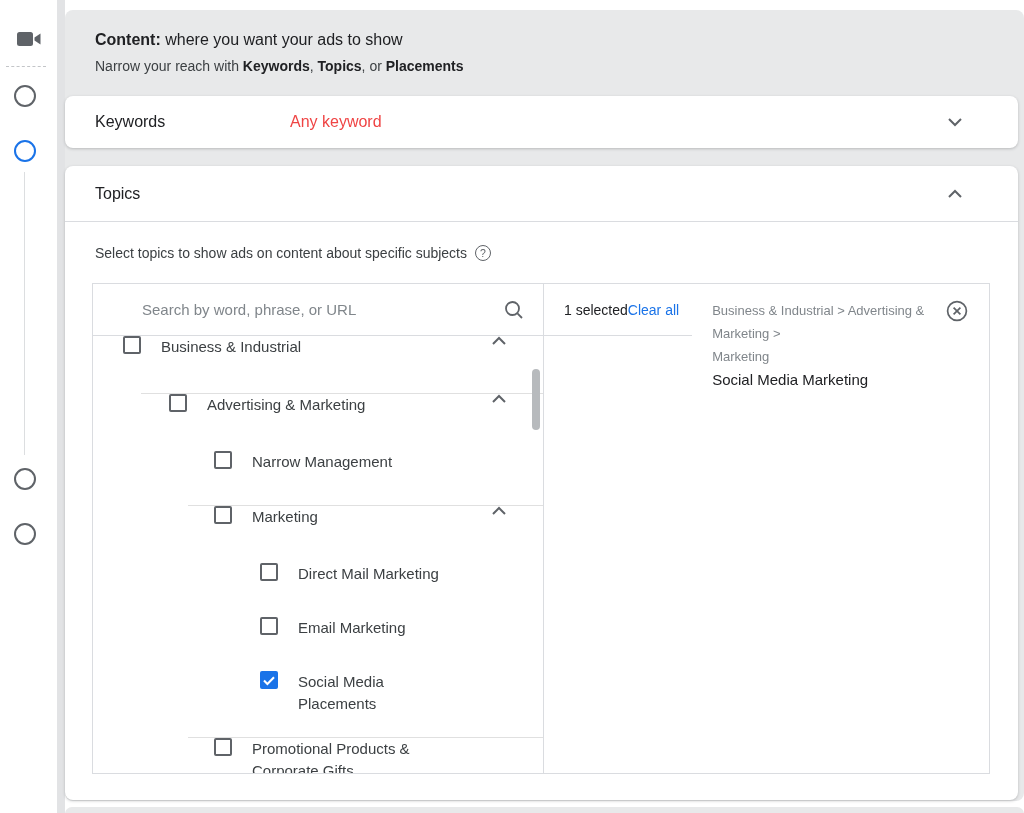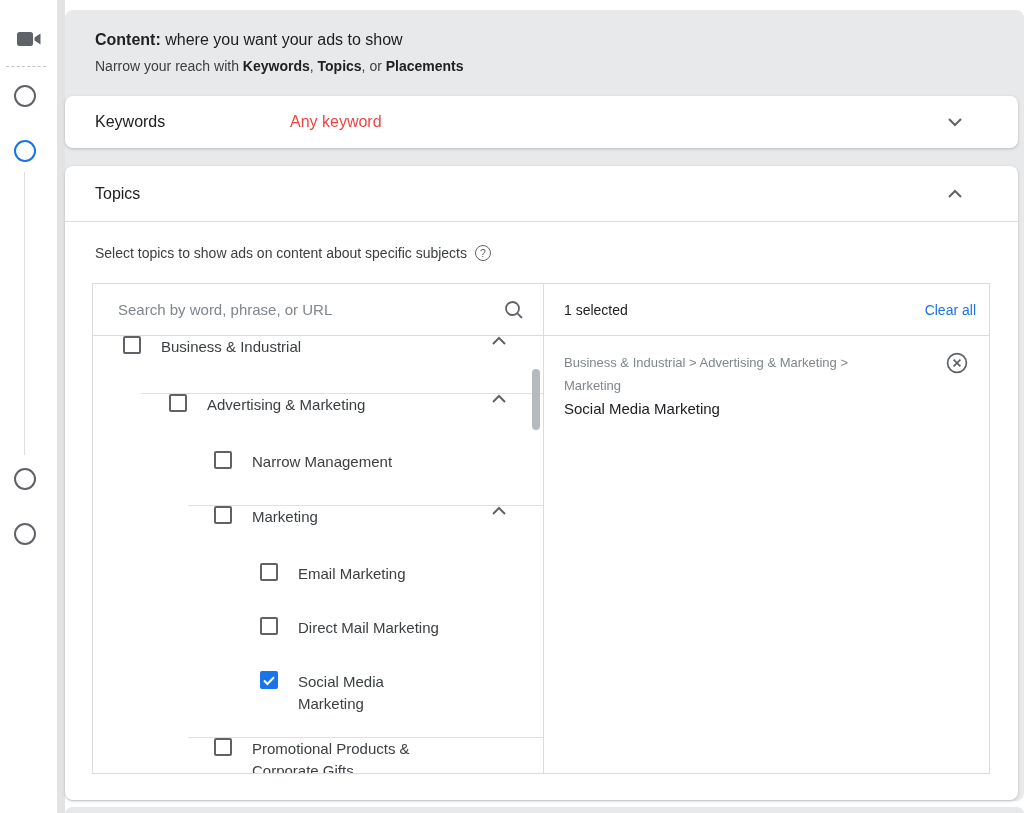--- a/index.html
+++ b/index.html
@@ -42,24 +42,24 @@
   .chev { width:16px; height:10px; display:block; }
   .hdr-chev { margin-right:25px; }
 
   .topics-desc { height:61px; display:flex; align-items:center; padding:0 30px; font-size:14px; color:#3c4043; }
   .help-icon { width:16px; height:16px; border:1.4px solid #5f6368; border-radius:50%; margin-left:8px;
                display:flex; align-items:center; justify-content:center; font-size:10.5px; color:#5f6368; cursor:pointer; }
 
   
   .picker { margin-left:27px; width:898px; height:491px; border:1px solid #dadce0; display:flex; background:#fff; }
   .picker-left { width:451px; border-right:1px solid #dadce0; display:flex; flex-direction:column; }
-  .picker-right { flex:1; display:flex; flex-direction:column; }
+  .picker-right { flex:1; display:flex; flex-direction:row; }
 
   .search-row { height:52px; flex:0 0 auto; border-bottom:1px solid #dadce0; display:flex; align-items:center; padding:0 18px 0 25px; }
-  .search-input { flex:1; border:none; outline:none; font-size:15px; font-family:inherit; color:#202124; }
+  .search-input { flex:1; border:none; outline:none; font-size:15px; font-family:inherit; color:#202124;margin-left:24px; }
   .search-input::placeholder { color:#80868b; }
   .search-icon { flex:0 0 auto; cursor:pointer; }
 
   .tree { position:relative; flex:1; overflow:hidden; }
   .tree-row { display:flex; align-items:flex-start; cursor:pointer; }
   .cbx { width:18px; height:18px; border:2px solid #5f6368; border-radius:2px; background:#fff; flex:0 0 auto; cursor:pointer; }
   .tree-label { margin-left:20px; font-size:15px; color:#3c4043; line-height:22px; white-space:pre-line; }
   .row-chev { margin-left:auto; margin-right:36px; cursor:pointer; }
   .tree-divider { border-top:1px solid #e0e0e0; }
   .scroll-thumb { position:absolute; right:3px; top:33px; width:8px; height:61px; background:#b7babd; border-radius:4px; cursor:pointer; }
@@ -160,33 +160,33 @@
                 <div class="tree-divider" style="margin-left: 95px;"></div>
                 <div class="tree-row" style="padding-left: 121px; height: 57px;">
                   <span class="cbx"></span>
                   <span class="tree-label">Marketing</span>
                   <svg class="chev row-chev" viewBox="0 0 16 10">
                     <path d="M2 8 L8 2 L14 8" stroke="#5f6368" stroke-width="2" fill="none"></path>
                   </svg>
                 </div>
                 <div class="tree-row" style="padding-left: 167px; height: 54px;">
                   <span class="cbx"></span>
+                  <span class="tree-label">Direct Mail Marketing</span>
+                </div>
+                <div class="tree-row" style="padding-left: 167px; height: 54px;">
+                  <span class="cbx"></span>
                   <span class="tree-label">Email Marketing</span>
-                </div>
-                <div class="tree-row" style="padding-left: 167px; height: 54px;">
-                  <span class="cbx"></span>
-                  <span class="tree-label">Direct Mail Marketing</span>
                 </div>
                 <div class="tree-row" style="padding-left: 167px; height: 66px;">
                   <svg width="18" height="18" viewBox="0 0 18 18">
                     <rect width="18" height="18" rx="2" fill="#1a73e8"></rect>
                     <path d="M4 9.5 L7.4 12.9 L14 6.3" stroke="#fff" stroke-width="2.1" fill="none"></path>
                   </svg>
                   <span class="tree-label">Social Media
-Marketing</span>
+Placements</span>
                 </div>
                 <div class="tree-divider" style="margin-left: 95px;"></div>
                 <div class="tree-row" style="padding-left: 121px; height: 66px;">
                   <span class="cbx"></span>
                   <span class="tree-label">Promotional Products &amp;
 Corporate Gifts</span>
                 </div>
                 <div class="scroll-thumb"></div>
               </div>
           </div>

